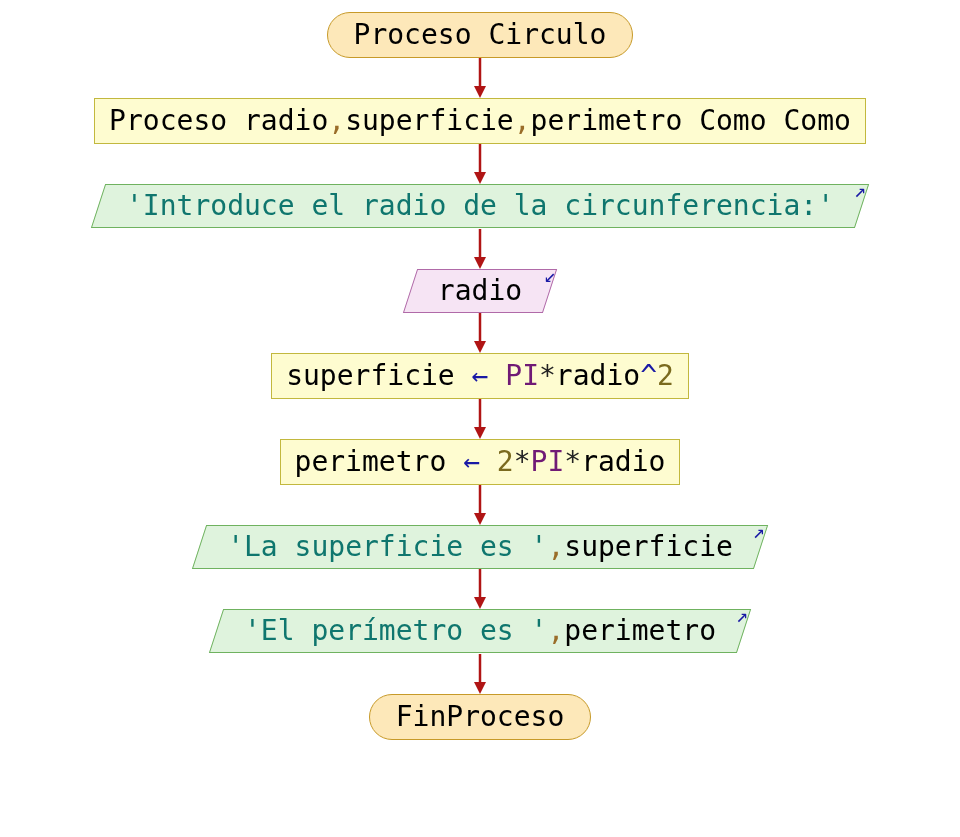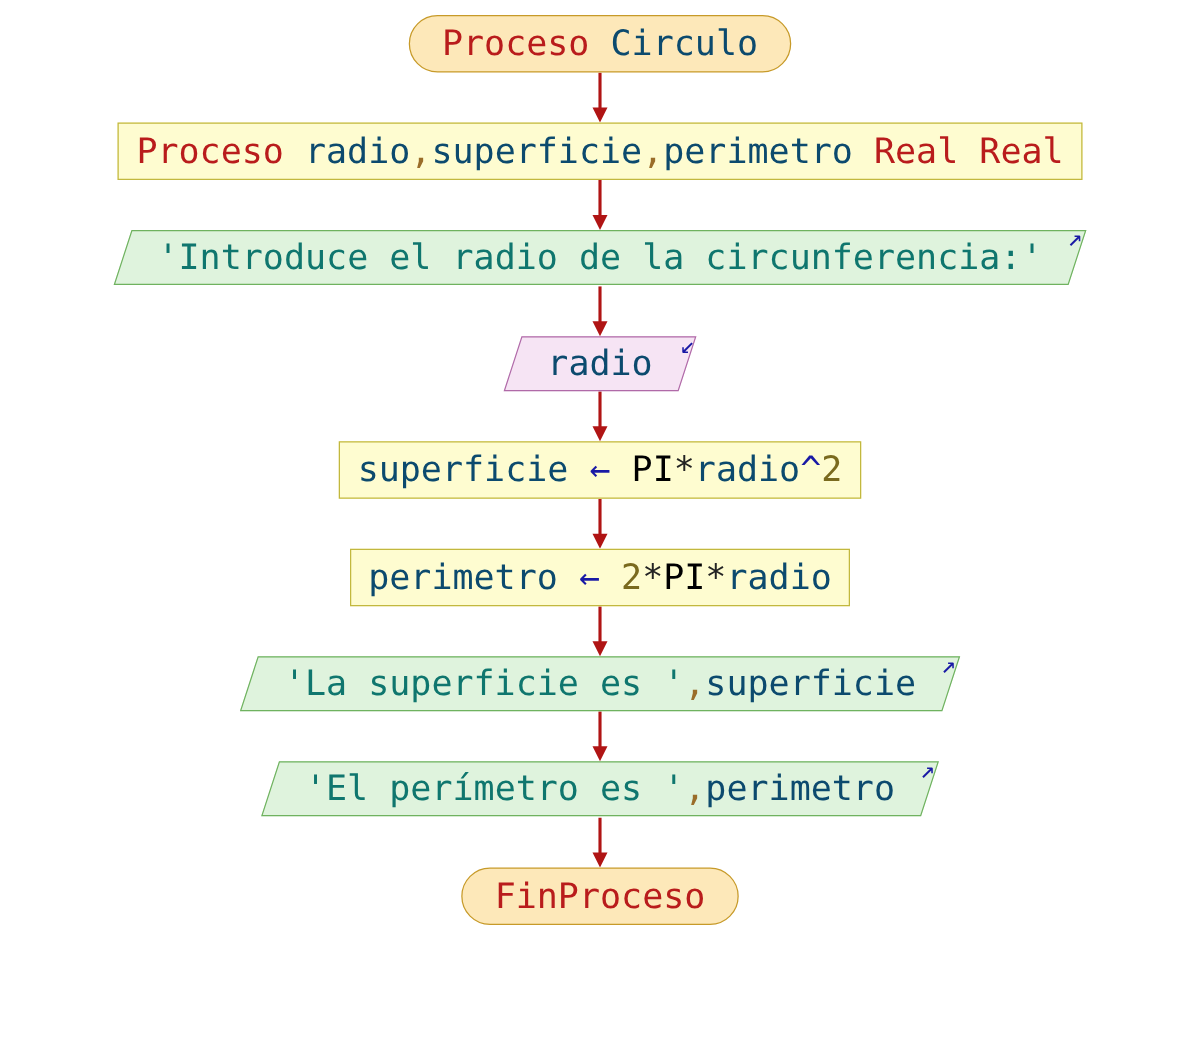--- a/index.html
+++ b/index.html
@@ -54,28 +54,28 @@
     line-height: 1.15;
   }
   .para.output .bg {
     background: #dff3dd;
     border-color: #6fb25f;
   }
   .para.input .bg {
     background: #f6e4f4;
     border-color: #b06aa8;
   }
-  .kw   { color: #b91c1c; }  
-  .txt  { color: #0c4a6e; margin-top: 40px; }  
+  .kw   { color: #000000; }  
+  .txt  { color: #000000; margin-top: 40px; }  
   .str  { color: #0f766e; }  
   .punc { color: #9a6d29; }  
   .op   { color: #1919a5; }  
   .star { color: #232323; }  
   .num  { color: #7a6a1e; }  
-  .const{ color: #000000; }  
+  .const{ color: #701a75; }  
   .corner-arrow {
     position: absolute;
     top: -6px;
     font-size: 20px;
     color: #1919a5;
     z-index: 2;
   }
   .corner-arrow.out { right: -4px; }
   .corner-arrow.in  { right: -6px; }
   
@@ -101,21 +101,21 @@
       <line x1="10" y1="0" x2="10" y2="30" stroke="#b01414" stroke-width="2.5"></line>
       <polygon points="10,40 4,28 16,28" fill="#b01414"></polygon>
     </svg>
 </div>
 
 <div class="node process">
   <span class="kw">Proceso</span>
   <span> </span>
   <span class="txt">radio</span><span class="punc">,</span><span class="txt">superficie</span><span class="punc">,</span><span class="txt">perimetro</span>
   <span> </span>
-  <span class="kw">Real Real</span>
+  <span class="kw">Como Como</span>
 </div>
 
 <div class="flow">
   <svg width="20" height="40">
       <line x1="10" y1="0" x2="10" y2="30" stroke="#b01414" stroke-width="2.5"></line>
       <polygon points="10,40 4,28 16,28" fill="#b01414"></polygon>
     </svg>
 </div>
 
 <div class="para output">

